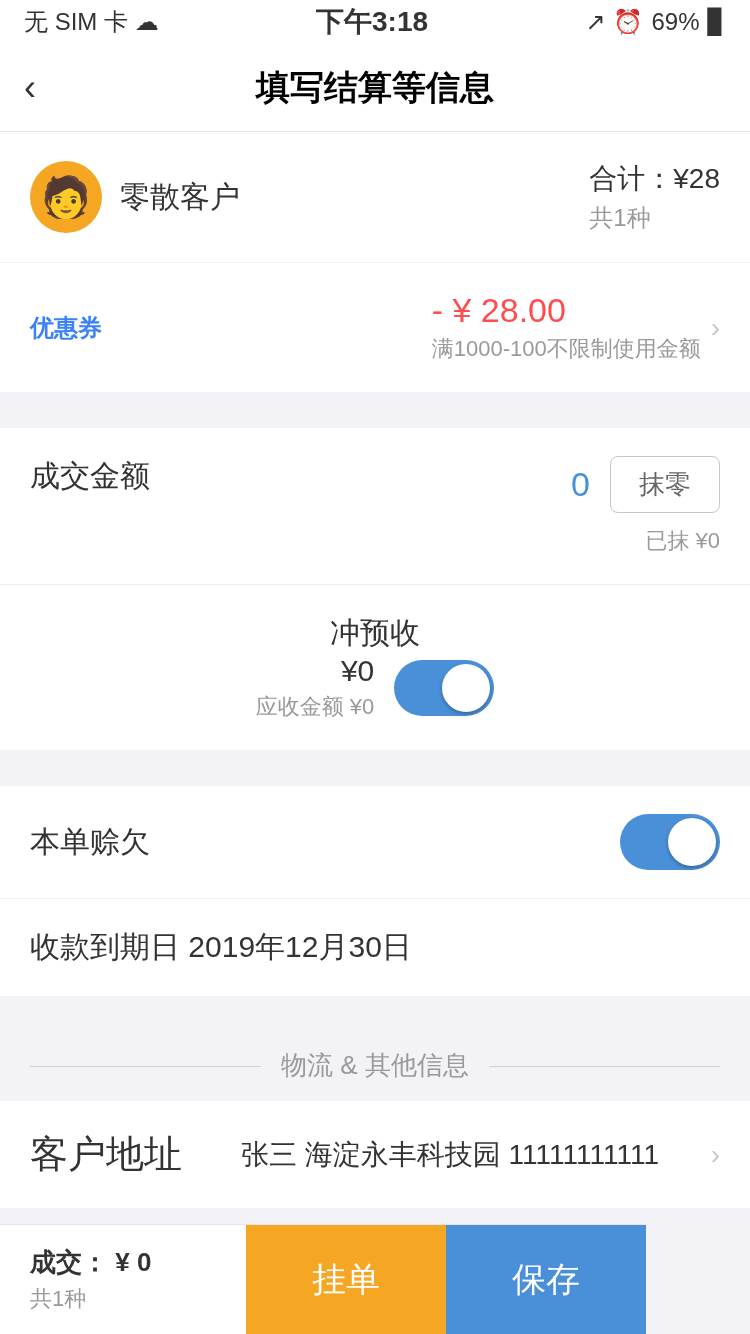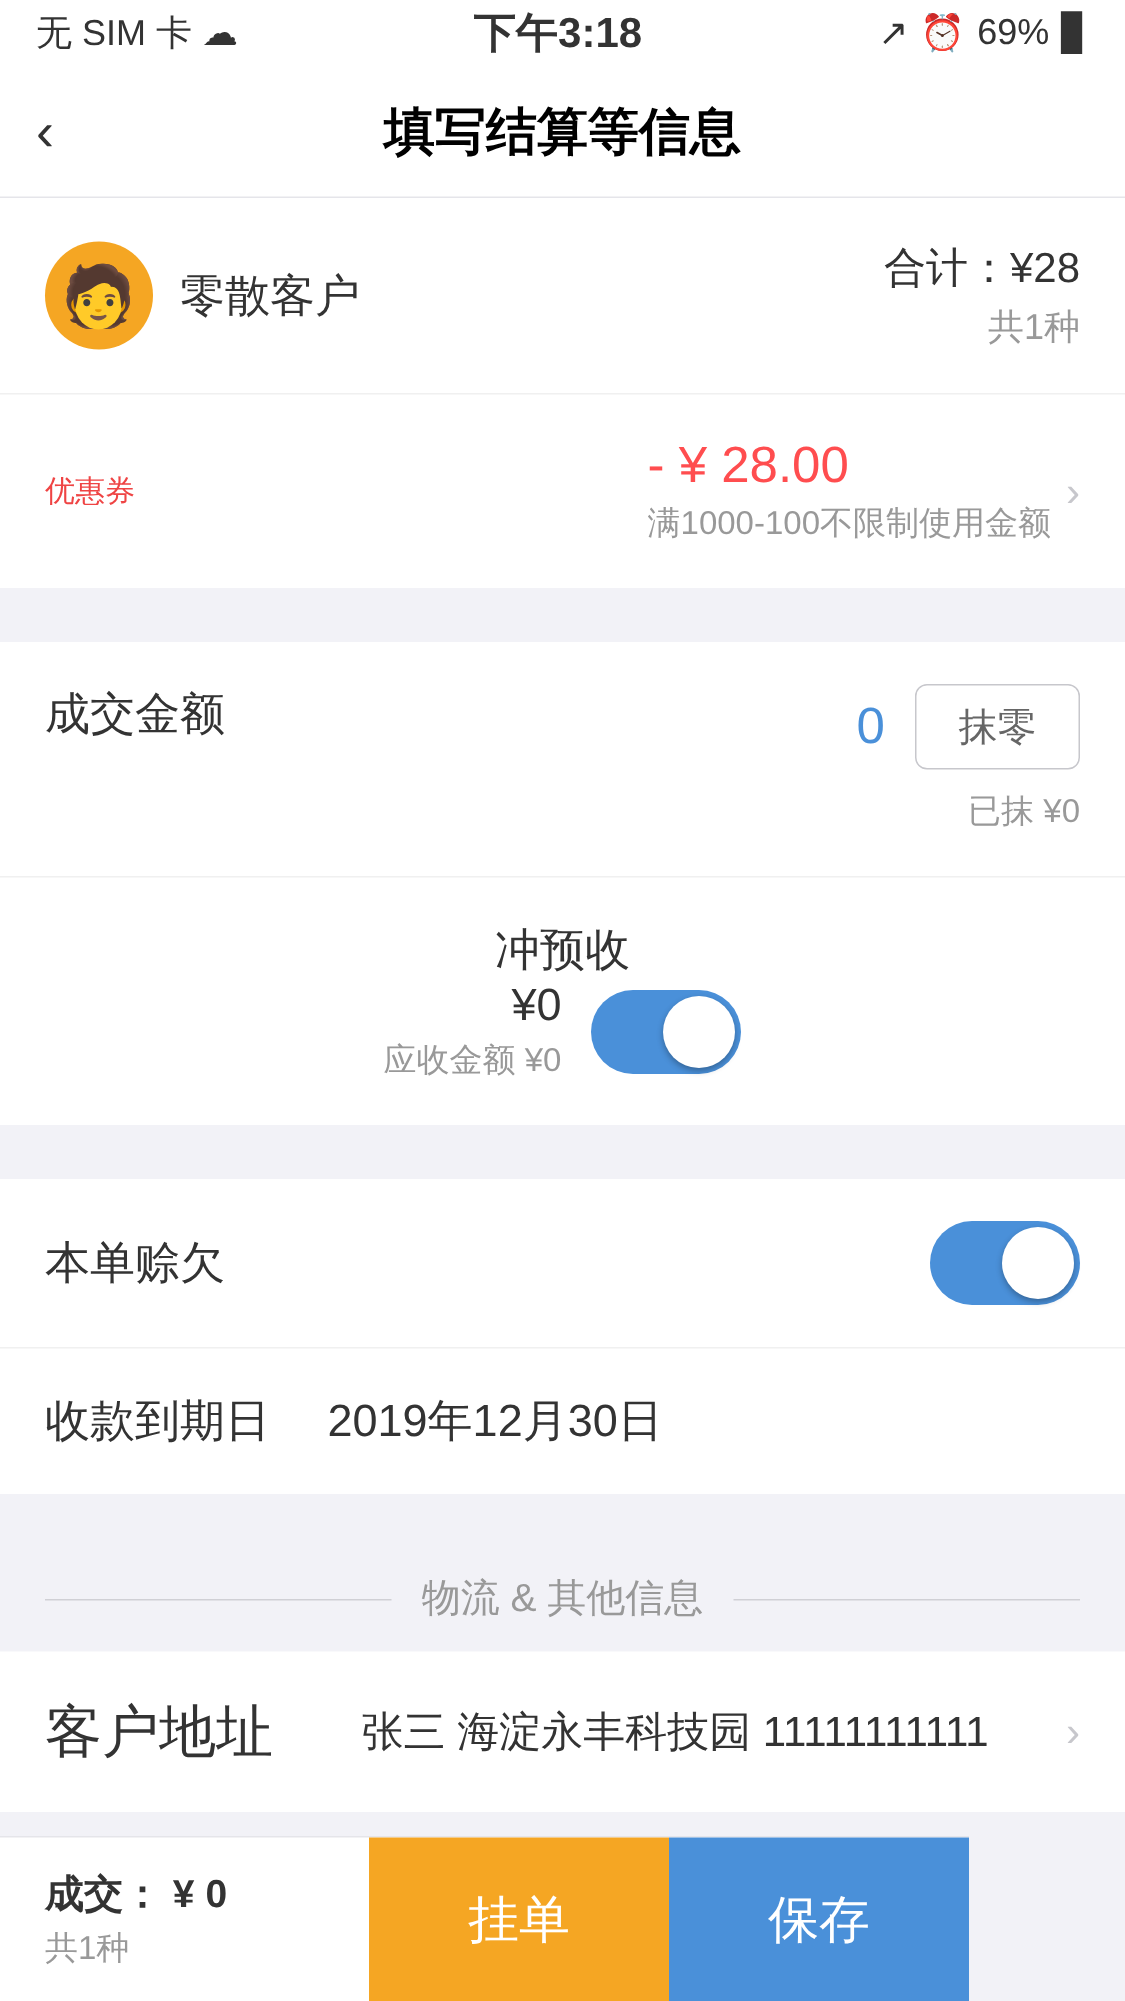--- a/index.html
+++ b/index.html
@@ -67,34 +67,34 @@
     }
     .customer-left { display: flex; align-items: center; gap: 18px; }
     .avatar {
       width: 72px; height: 72px;
       background: #f5a623;
       border-radius: 50%;
       display: flex; align-items: center; justify-content: center;
       font-size: 40px;
     }
     .customer-name { font-size: 30px; font-weight: 500; color: #333; }
-    .customer-right { text-align: right; }
+    .customer-right { }
     .total-label { font-size: 28px; color: #333; }
     .item-count { font-size: 24px; color: #999; margin-top: 4px; }
 
     
     .coupon-row {
       background: #fff;
       padding: 28px 30px;
       display: flex;
       align-items: center;
       justify-content: space-between;
       border-top: 1px solid #f0f0f0;
     }
-    .coupon-label { font-size: 20px; color: #ef4444; }
+    .coupon-label { font-size: 24px; color: #3b82f6; font-weight: bold; }
     .coupon-right { display: flex; align-items: center; gap: 10px; }
     .coupon-discount { font-size: 34px; color: #ff4d4f; font-weight: 500; }
     .coupon-desc { font-size: 22px; color: #999; margin-top: 4px; text-align: right; }
     .chevron { color: #c7c7cc; font-size: 28px; }
 
     
     .divider-gray {
       height: 20px;
       background: #f2f2f7;
     }
@@ -340,21 +340,21 @@
 <div class="divider-gray"></div>
 
 <div class="section">
   <div class="debt-section">
     <span class="debt-label">本单赊欠</span>
     <div class="toggle"></div>
   </div>
 
   <div class="due-date-row">
     <span>收款到期日</span>
-    <span style="margin-left:30px;">2019年12月30日</span>
+    <span style="">2019年12月30日</span>
   </div>
 </div>
 
 <div class="divider-gray"></div>
 
 <div class="logistics-divider">
   <div class="logistics-line"></div>
   <span class="logistics-label">物流 &amp; 其他信息</span>
 </div>
 

